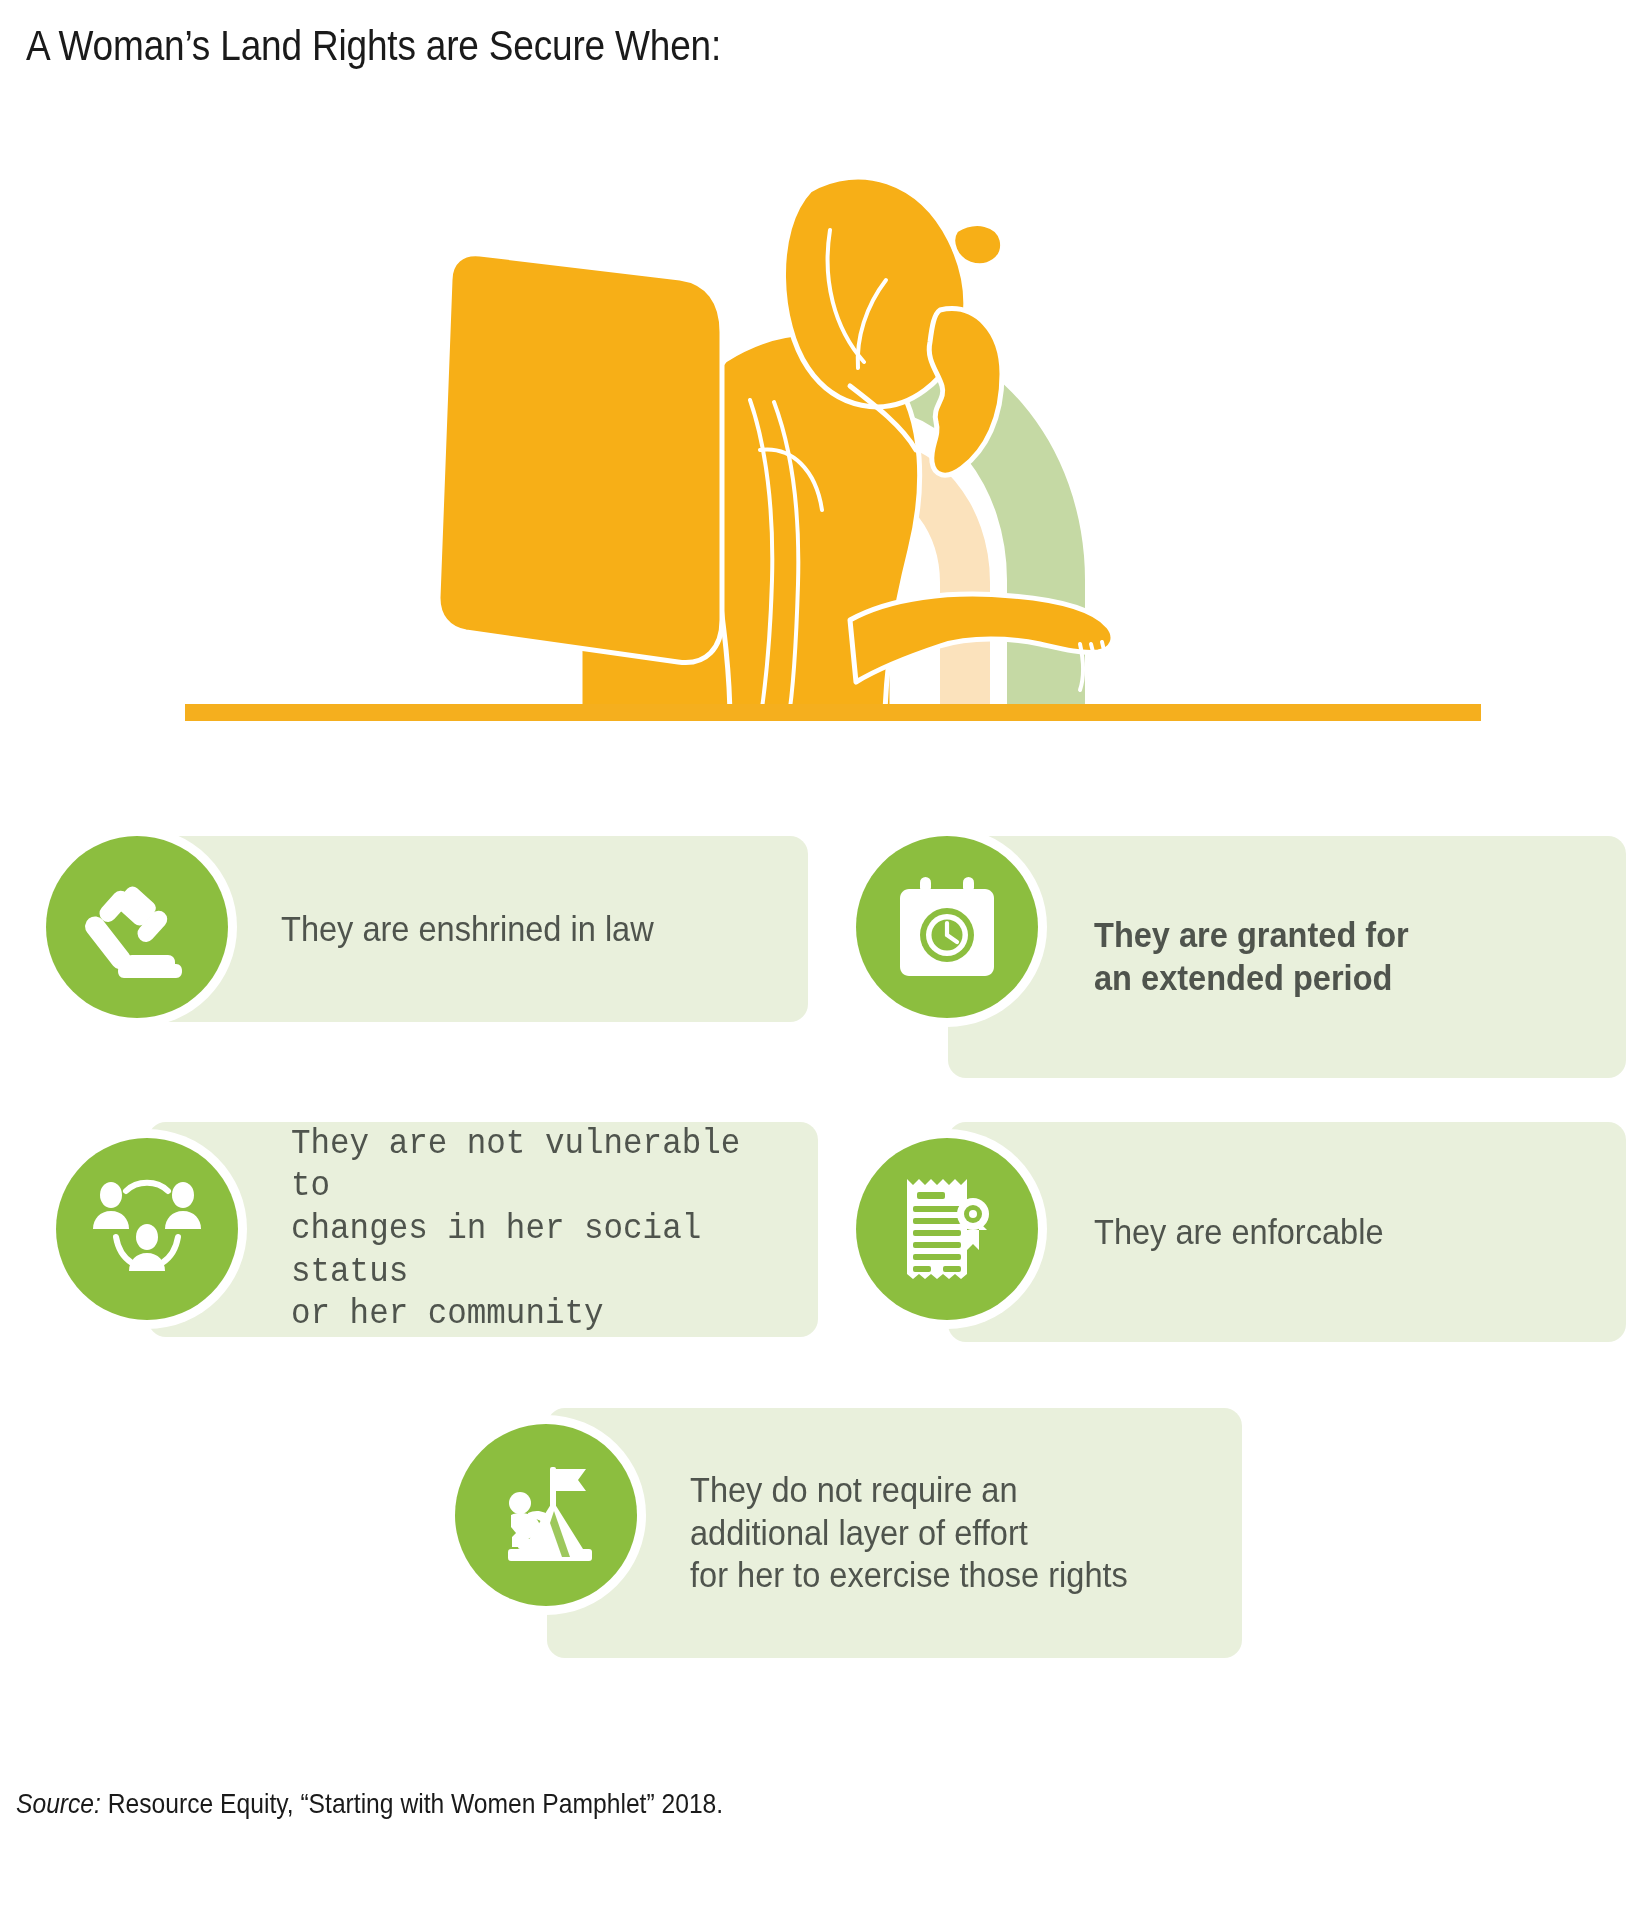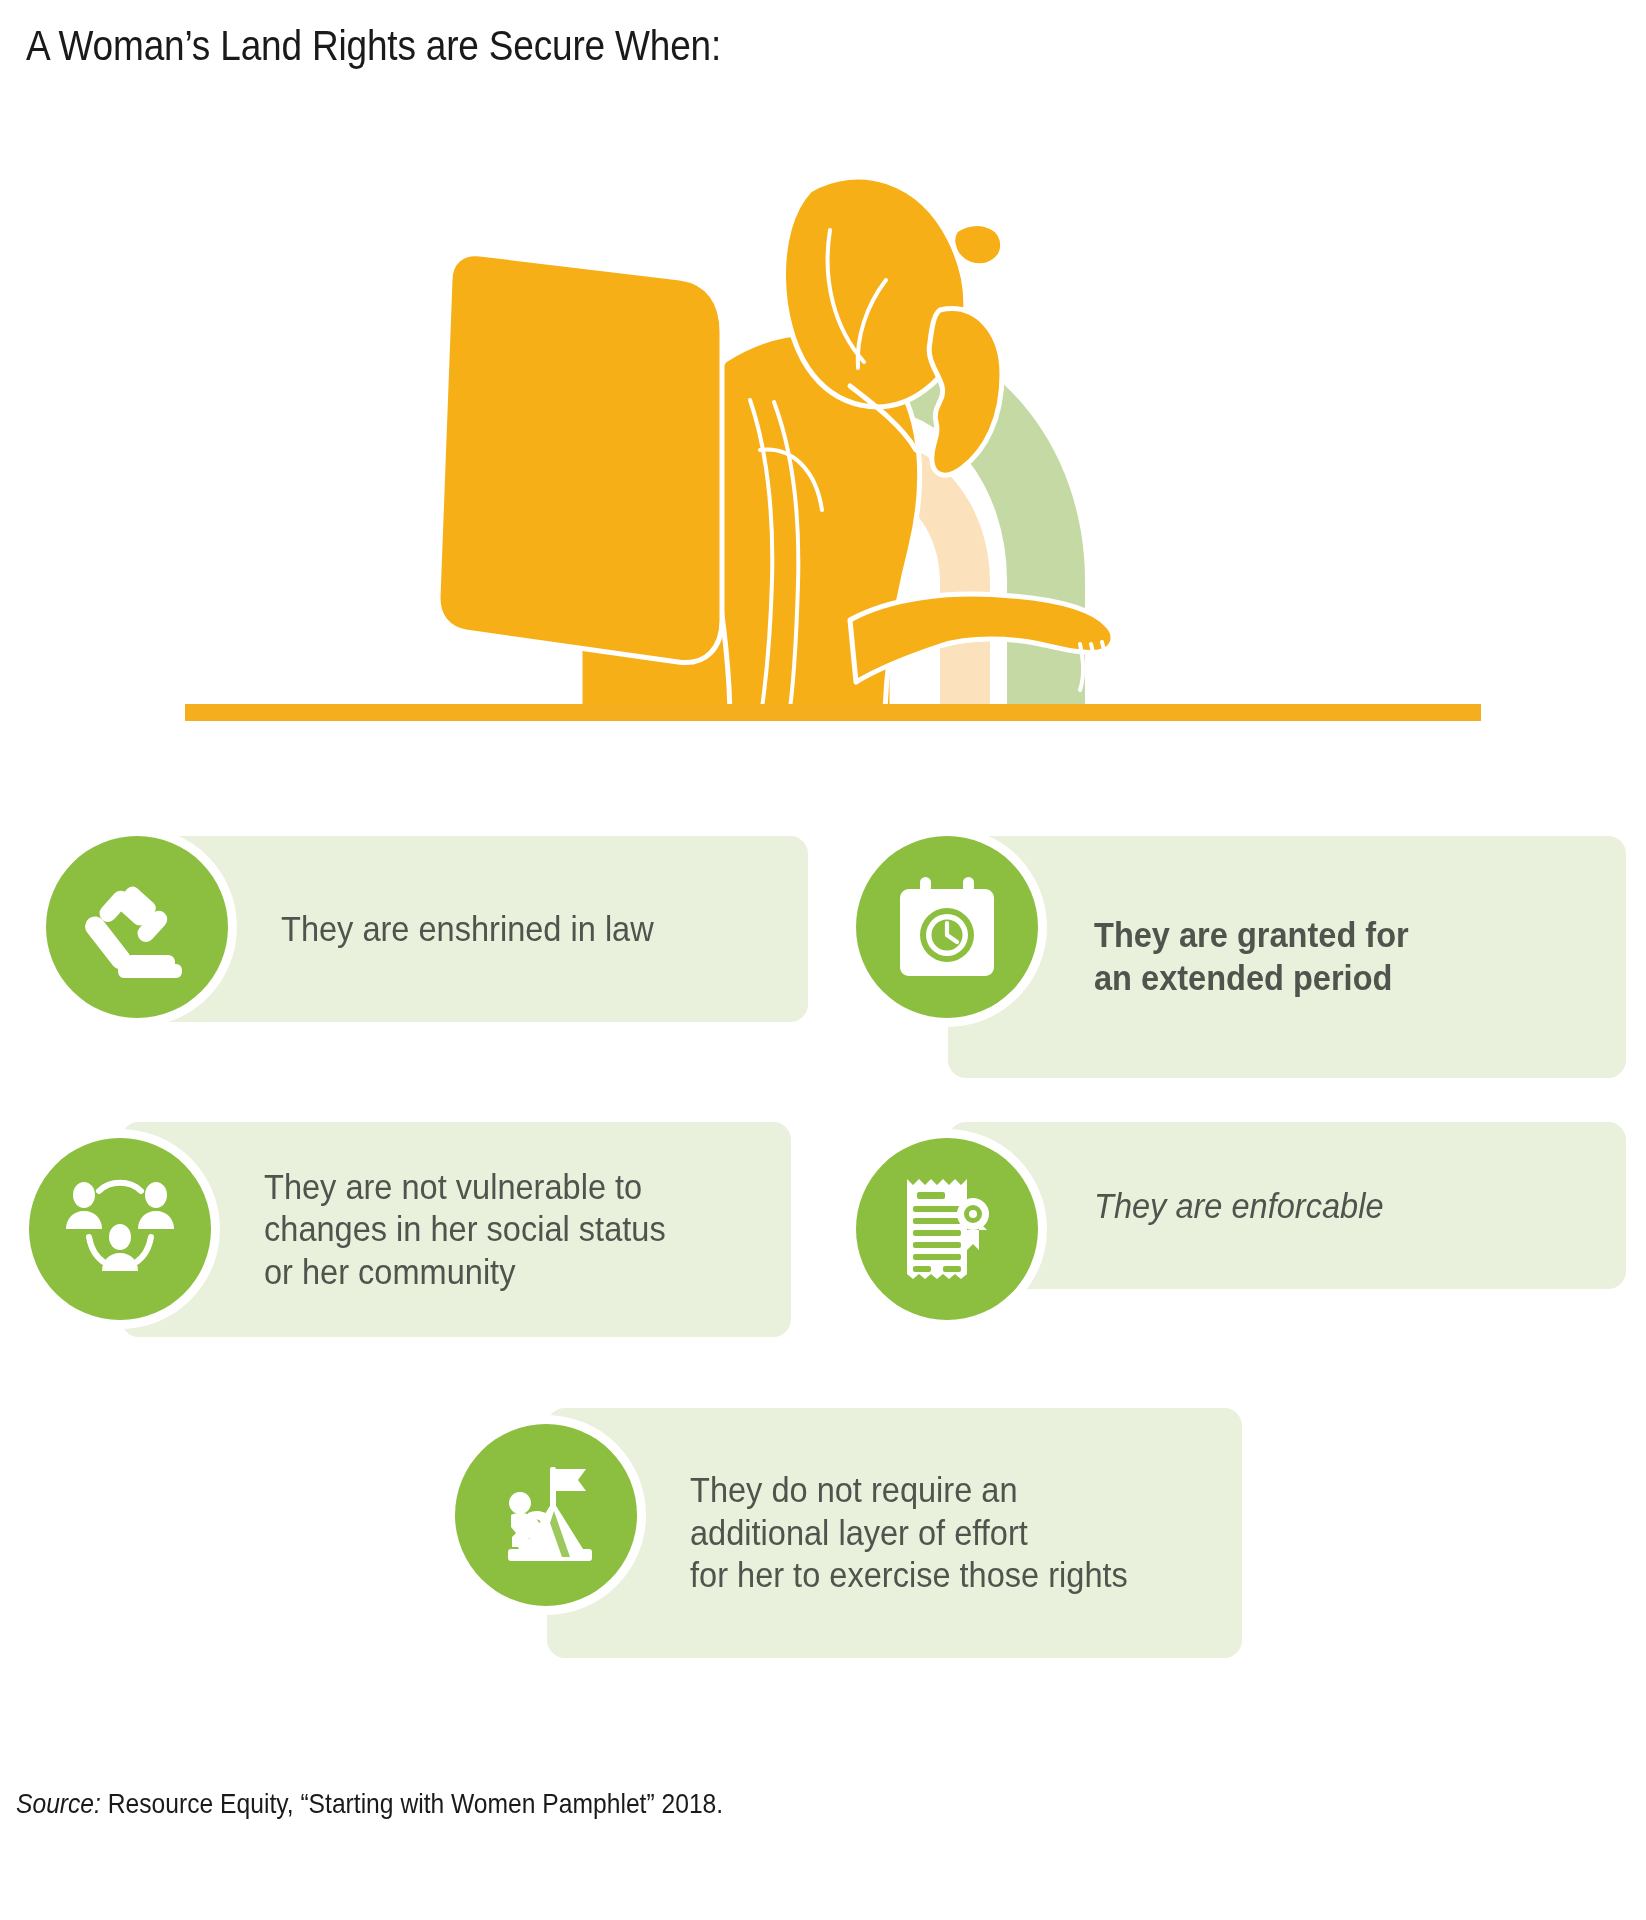--- a/index.html
+++ b/index.html
@@ -82,27 +82,27 @@
   #card-law        { left: 46px;  top: 836px;  width: 762px; height: 186px; }
   #card-law .card-bg   { left: 92px;  right: 0; }
   #card-law .card-text { left: 235px; top: 50%; transform: translateY(-50%) scaleX(0.93); }
 
   
   #card-period     { left: 856px; top: 836px; width: 770px; height: 242px; font-weight: bold; }
   #card-period .card-bg   { left: 92px; right: 0; }
   #card-period .card-text { left: 238px; top: 50%; transform: translateY(-50%) scaleX(0.93); }
 
   
-  #card-vulnerable { left: 29px;  top: 1122px; width: 762px; height: 215px; }
+  #card-vulnerable { left: 56px;  top: 1122px; width: 762px; height: 215px; font-family: Liberation Mono, monospace; }
   #card-vulnerable .icon-badge { top: 16px; }
   #card-vulnerable .card-bg   { left: 92px; right: 0; }
   #card-vulnerable .card-text { left: 235px; top: 50%; transform: translateY(-50%) scaleX(0.93); }
 
   
-  #card-enforce    { left: 856px; top: 1122px; width: 770px; height: 167px; font-style: italic; }
+  #card-enforce    { left: 856px; top: 1122px; width: 770px; height: 220px; }
   #card-enforce .icon-badge { top: 16px; }
   #card-enforce .card-bg   { left: 92px; right: 0; }
   #card-enforce .card-text { left: 238px; top: 50%; transform: translateY(-50%) scaleX(0.93); }
 
   
   #card-effort     { left: 455px; top: 1408px; width: 787px; height: 250px; }
   #card-effort .icon-badge { top: 16px; }
   #card-effort .card-bg   { left: 92px; right: 0; }
   #card-effort .card-text { left: 235px; top: 50%; transform: translateY(-50%) scaleX(0.93); }
 

